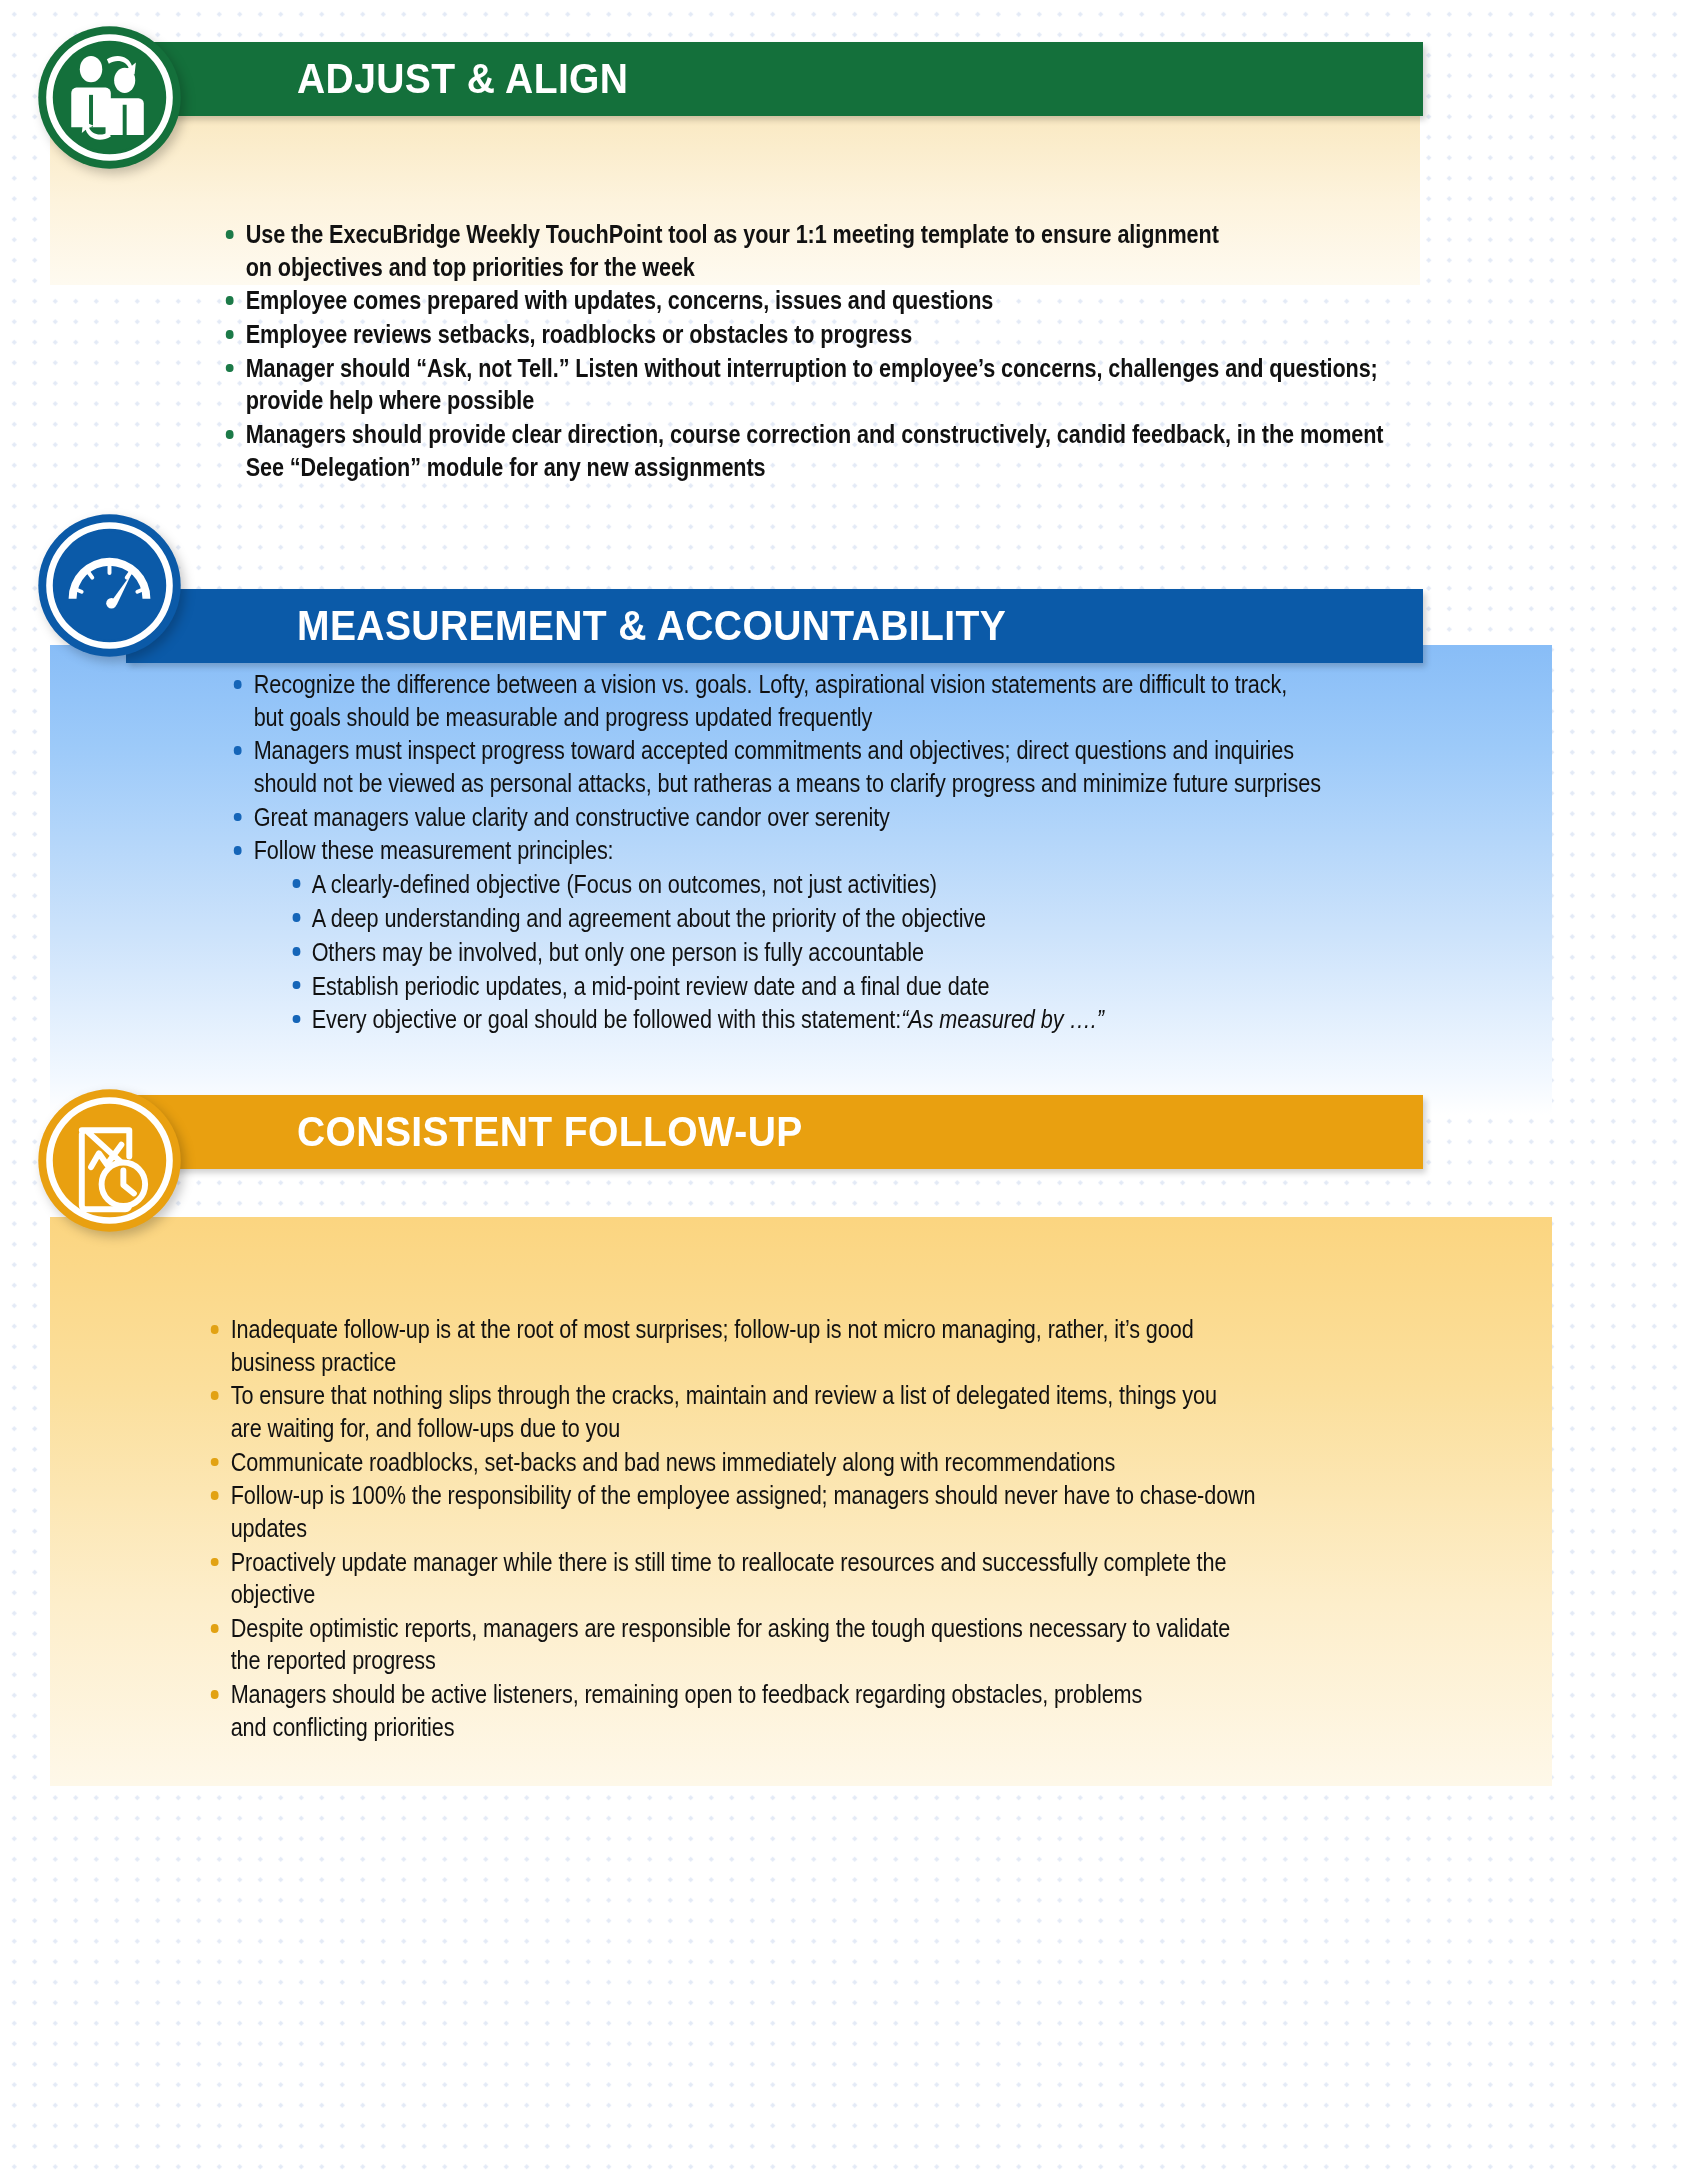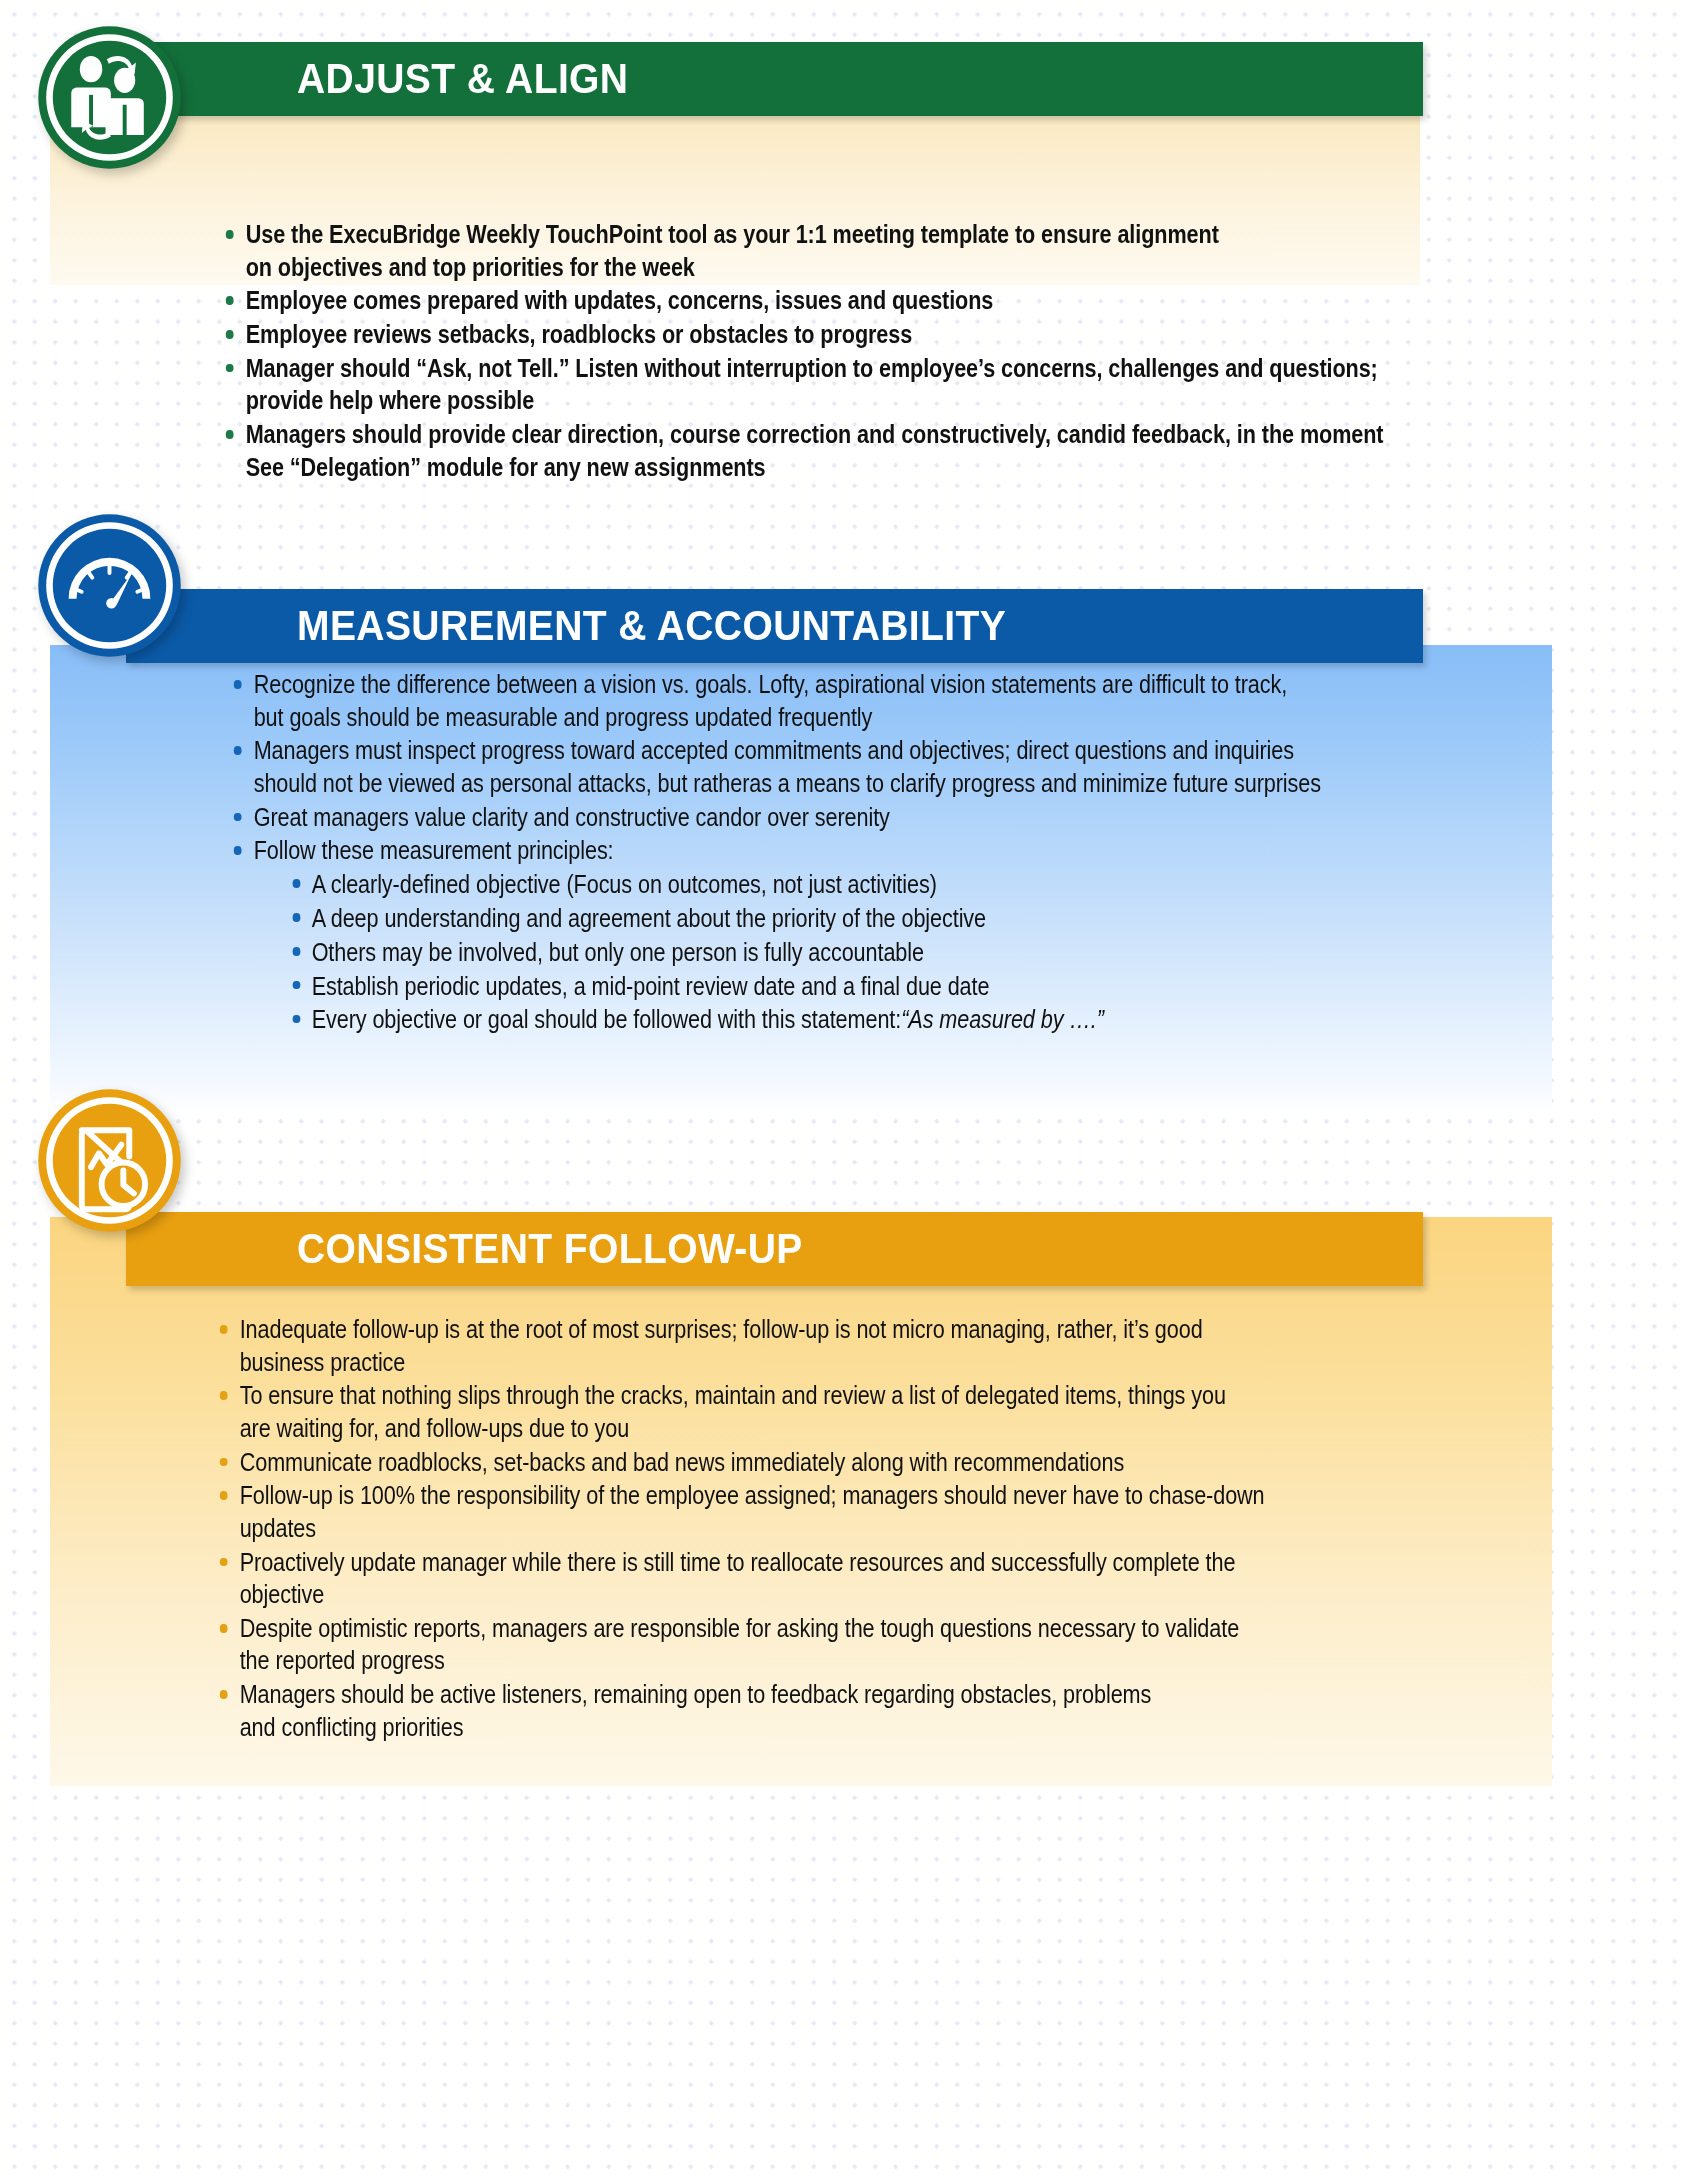--- a/index.html
+++ b/index.html
@@ -138,29 +138,29 @@
   }
   #sec-measure .panel {
     left: 50px; top: 645px; width: 1502px; height: 470px;
     background: linear-gradient(180deg, #88bdf7 0%, #9dcaf9 22%, #cde3fb 62%, #f2f8ff 92%, #ffffff 100%);
   }
   #sec-measure .badge { left: 33px; top: 509px; }
   #sec-measure ul.blist { position: absolute; left: 226px; top: 668px; width: 1297px; }
 
   
   #sec-follow .band {
-    left: 126px; top: 1212px; width: 1297px;
+    left: 126px; top: 1095px; width: 1297px;
     background: #e9a010;
   }
   #sec-follow .panel {
     left: 50px; top: 1217px; width: 1502px; height: 569px;
     background: linear-gradient(180deg, #fbd580 0%, #fbdf9c 30%, #fdeecb 68%, #fef8e9 100%);
   }
   #sec-follow .badge { left: 33px; top: 1084px; }
-  #sec-follow ul.blist { position: absolute; left: 212px; top: 1313px; width: 1297px; }
+  #sec-follow ul.blist { position: absolute; left: 203px; top: 1313px; width: 1297px; }
 
   
   .footer { position: absolute; left: 0; top: 1852px; width: 1687px; height: 278px; }
 </style>
 </head>
 <body>
 
 <div class="page">
 
   <div class="section" id="sec-adjust">

